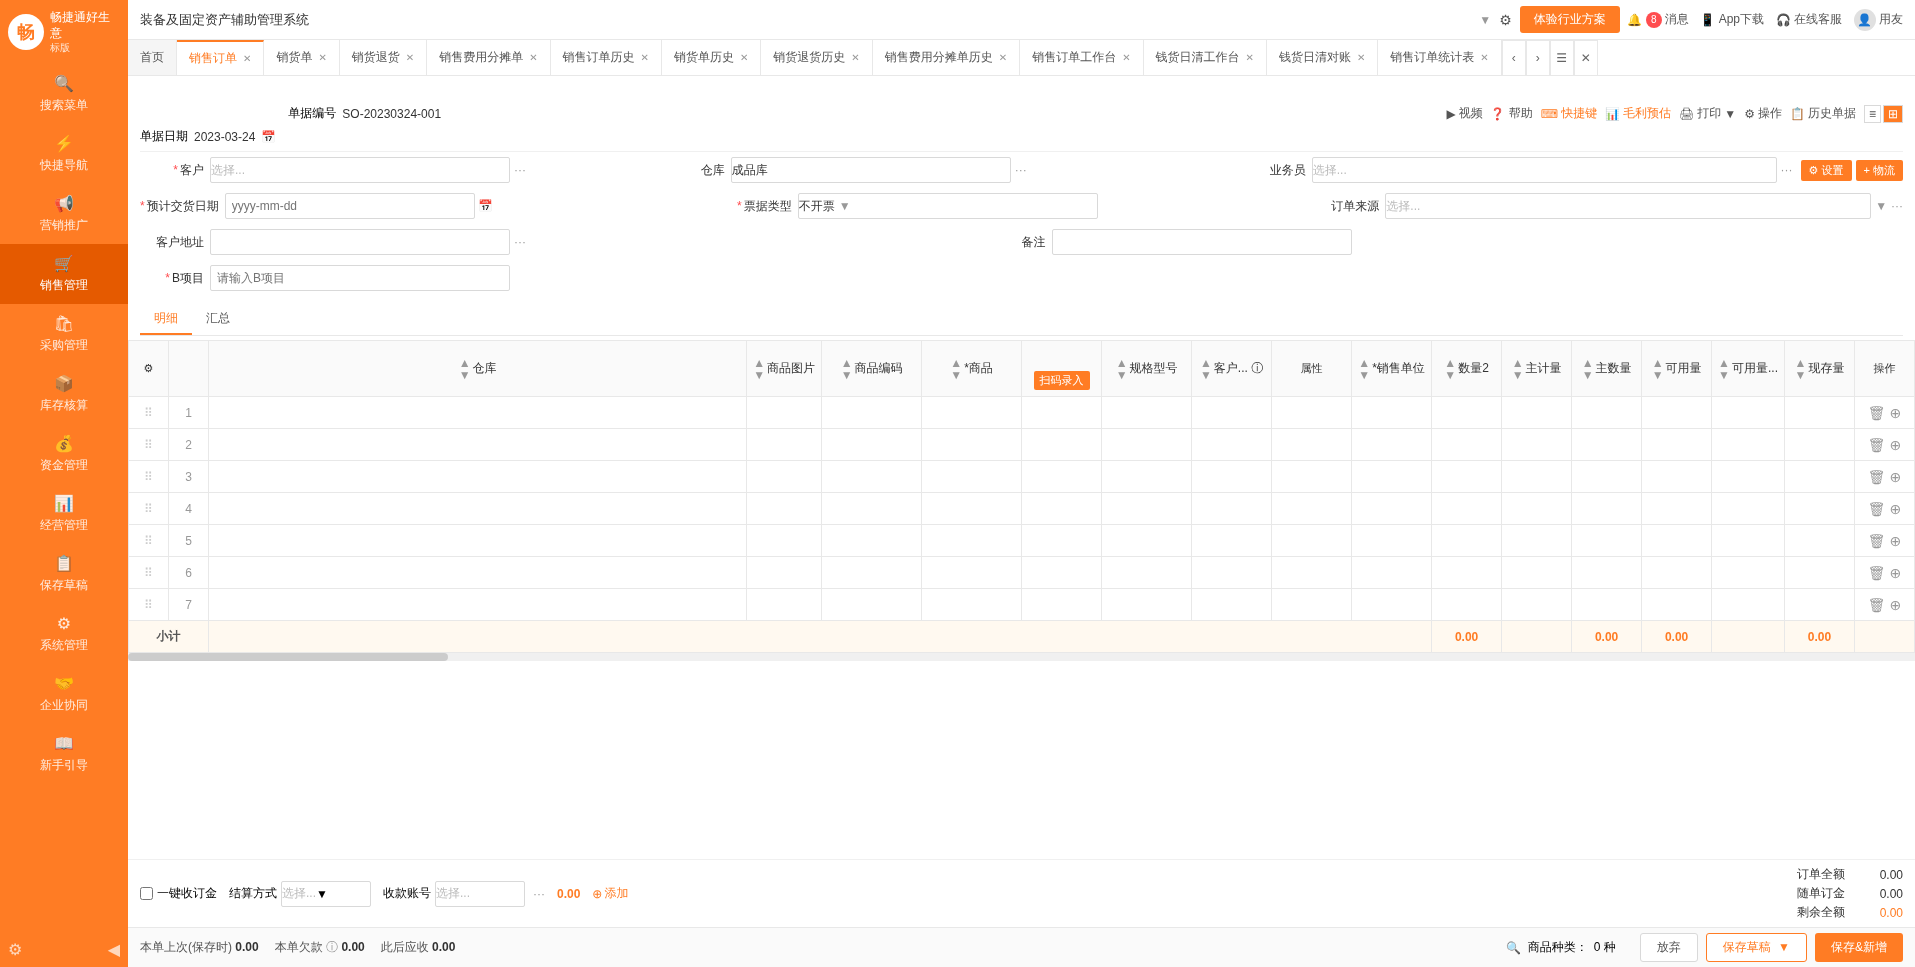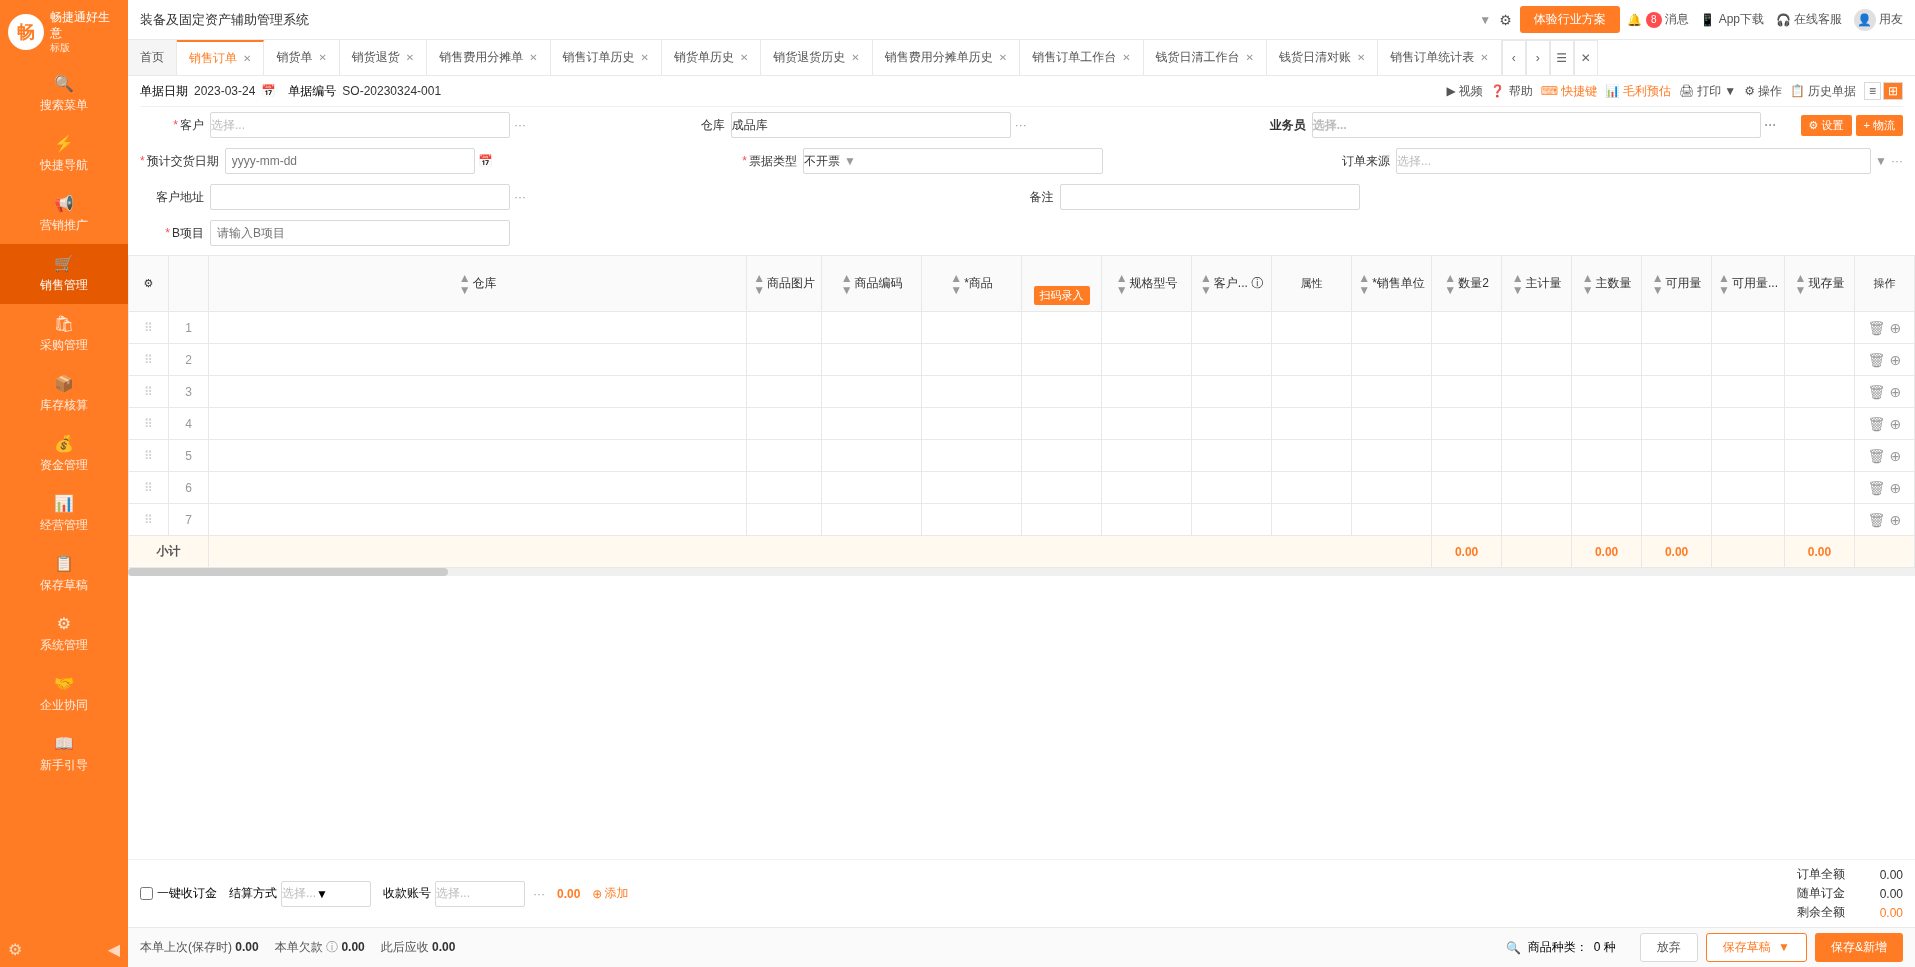--- a/index.html
+++ b/index.html
@@ -39,21 +39,21 @@
     .content { flex: 1; background: #f0f2f5; overflow: hidden; display: flex; flex-direction: column; }
     
     
     .form-toolbar { display: flex; align-items: center; justify-content: space-between; padding: 6px 0; border-bottom: 1px solid #f0f0f0; }
     .form-toolbar-left { display: flex; align-items: center; gap: 12px; }
     .form-toolbar-right { display: flex; align-items: center; gap: 8px; color: #555; }
     .toolbar-item { display: flex; align-items: center; gap: 3px; cursor: pointer; color: #555; }
     .toolbar-item.orange { color: #ff7c24; }
     
     
-    .form-row { display: flex; align-items: center; padding: 5px 0; gap: 16px; }
+    .form-row { display: flex; align-items: center; padding: 5px 0; gap: 0; }
     .form-field { display: flex; align-items: center; flex: 1; min-width: 0; }
     .form-label { color: #333; white-space: nowrap; padding-right: 6px; min-width: 70px; text-align: right; }
     .form-label.required::before { content: '*'; color: #ff4d4f; margin-right: 2px; }
     .form-input { flex: 1; border: 1px solid #d9d9d9; border-radius: 2px; padding: 3px 6px; color: #999; background: #fff; min-width: 0; height: 26px; }
     .form-input-placeholder { color: #bbb; }
     .form-dots { color: #999; cursor: pointer; margin-left: 4px; }
     .form-select-wrapper { flex: 1; display: flex; align-items: center; border: 1px solid #d9d9d9; border-radius: 2px; height: 26px; padding: 0 0; background: #fff; }
     .form-select-arrow { color: #999; margin-left: 4px; }
     .form-date-icon { color: #999; margin-left: 4px; cursor: pointer; }
     
@@ -277,21 +277,21 @@
     <div class="tab-nav-btn">☰</div>
     <div class="tab-nav-btn">✕</div>
   </div>
 
   <div class="content">
 
     <div class="form-section">
 
       <div class="form-toolbar">
         <div class="form-toolbar-left">
-          <div style="display:flex; align-items:center; gap:6px;">
+          <div style="display:flex; align-items:center; gap:6px;margin-top:46px;">
             <span>单据日期</span>
             <span style="color:#333; cursor:pointer;">2023-03-24</span>
             <span style="color:#999;">📅</span>
           </div>
           <div style="display:flex; align-items:center; gap:6px;">
             <span>单据编号</span>
             <span style="color:#333;">SO-20230324-001</span>
           </div>
         </div>
         <div class="form-toolbar-right">
@@ -339,21 +339,21 @@
           </div>
           <span class="form-dots">···</span>
         </div>
         <div class="form-field" style="flex:2;">
           <span class="form-label" style="min-width:40px;">仓库</span>
           <div class="form-select-wrapper" style="max-width:280px;">
             <span style="color:#333;">成品库</span>
           </div>
           <span class="form-dots">···</span>
         </div>
-        <div class="form-field" style="flex:2;font-weight:bold;">
+        <div class="form-field" style="flex:2;">
           <span class="form-label">业务员</span>
           <div class="form-select-wrapper" style="flex:1;">
             <span class="form-input-placeholder">选择...</span>
           </div>
           <span class="form-dots">···</span>
         </div>
         <div style="display:flex; gap:4px; align-items:center; margin-left:8px;">
           <div style="background:#ff7c24; color:#fff; padding:3px 8px; border-radius:2px; cursor:pointer; white-space:nowrap; font-size:11px;">⚙ 设置</div>
           <div style="background:#ff7c24; color:#fff; padding:3px 8px; border-radius:2px; cursor:pointer; white-space:nowrap; font-size:11px;">+ 物流</div>
         </div>
@@ -394,20 +394,24 @@
         </div>
       </div>
 
       <div class="form-row">
         <div class="form-field" style="flex:2;">
           <span class="form-label required">B项目</span>
           <input type="text" class="form-input" style="max-width: 300px;" placeholder="请输入B项目">
         </div>
       </div>
 
+      <div class="inner-tabs">
+        <div class="inner-tab active">明细</div>
+        <div class="inner-tab">汇总</div>
+      </div>
     </div>
 
     <div style="background:#fff; flex:1; overflow:auto; position:relative;">
       <table class="data-table">
         <thead>
           <tr>
             <th class="col-narrow">⚙</th>
             <th class="col-narrow"></th>
             <th>
               <div class="th-sort"><span class="sort-icon">

